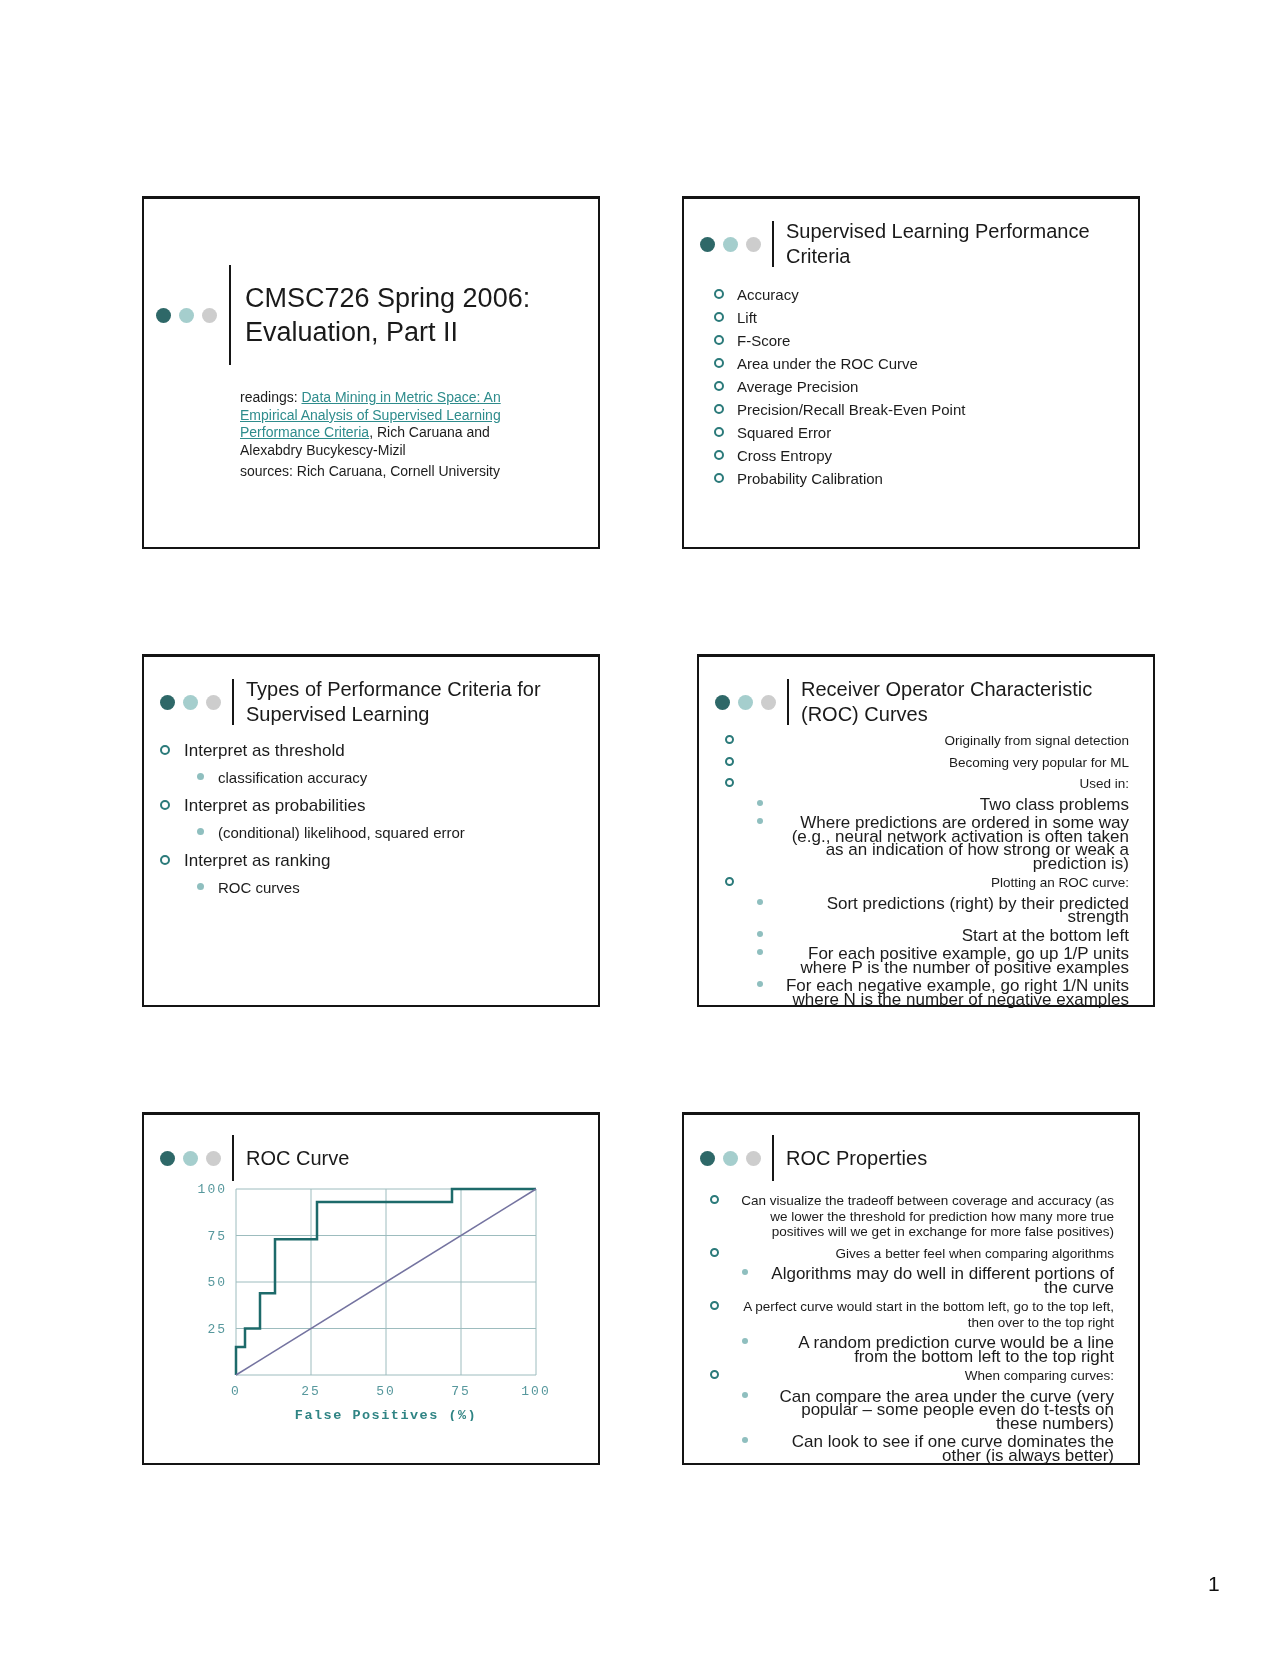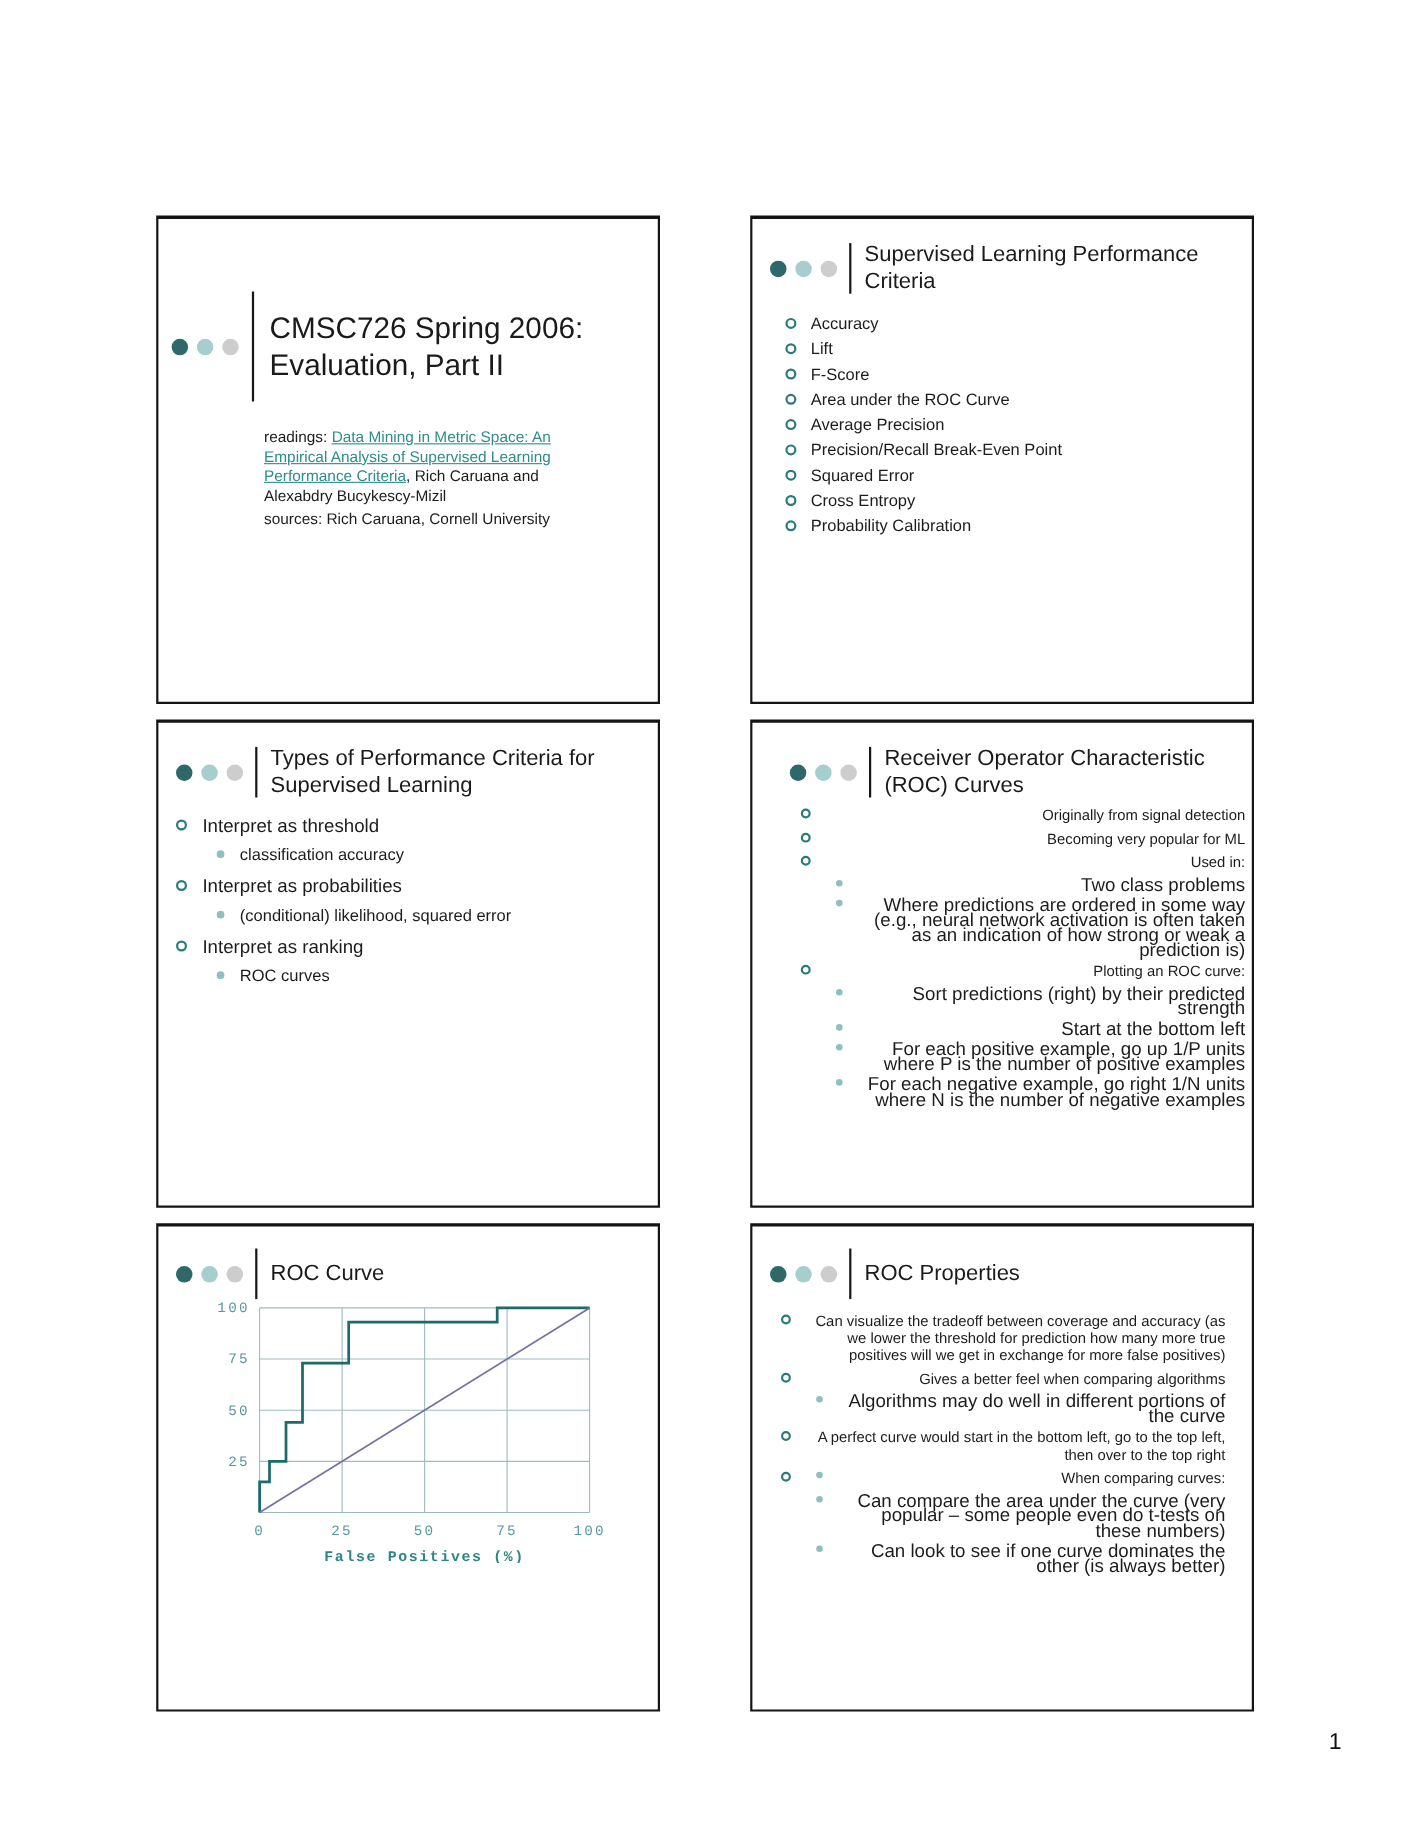--- a/index.html
+++ b/index.html
@@ -1,24 +1,24 @@
 <!DOCTYPE html>
 <html><head>
 <meta charset="utf-8">
 <style>
   html,body{margin:0;padding:0;background:#ffffff;}
   body{font-family:"Liberation Sans",sans-serif;color:#1c1c1c;}
   .page{position:relative;width:1280px;height:1656px;background:#ffffff;overflow:hidden;}
 
-  .slide{position:absolute;width:458px;height:444px;background:#ffffff;
+  .slide{position:absolute;width:458px;height:353px;background:#ffffff;
          border:2px solid #141414;border-top-width:3px;box-sizing:border-box;}
   #s1{left:142px;top:196px;}
   #s2{left:682px;top:196px;}
   #s3{left:142px;top:654px;}
-  #s4{left:682px;top:654px;padding-left:18px;}
+  #s4{left:697px;top:654px;}
   #s5{left:142px;top:1112px;}
   #s6{left:682px;top:1112px;}
 
   .hdr{display:flex;align-items:center;padding:20px 10px 0 16px;}
   .dots{display:flex;gap:8px;align-items:center;flex:none;}
   .dot{width:15px;height:15px;border-radius:50%;}
   .d1{background:#2e6868;}
   .d2{background:#a5cecd;}
   .d3{background:#cdcdcd;}
   .vbar{width:2px;background:#161616;margin:0 12px 0 11px;flex:none;height:46px;}
@@ -190,21 +190,21 @@
         <span class="dot d3"></span>
       </div>
       <div class="vbar"></div>
       <div class="title">ROC Properties</div>
     </div>
     <ul class="compact" style="margin-top:12px">
       <li class="l1"><span class="ring"></span><span>Can visualize the tradeoff between coverage and accuracy (as we lower the threshold for prediction how many more true positives will we get in exchange for more false positives)</span></li>
       <li class="l1"><span class="ring"></span><span>Gives a better feel when comparing algorithms</span></li>
       <li class="l2"><span class="fdot"></span><span>Algorithms may do well in different portions of the curve</span></li>
       <li class="l1"><span class="ring"></span><span>A perfect curve would start in the bottom left, go to the top left, then over to the top right</span></li>
-      <li class="l2"><span class="fdot"></span></li>
+      <li class="l2"><span class="fdot"></span><span>A random prediction curve would be a line from the bottom left to the top right</span></li>
       <li class="l1"><span class="ring"></span><span>When comparing curves:</span></li>
       <li class="l2"><span class="fdot"></span><span>Can compare the area under the curve (very popular – some people even do t-tests on these numbers)</span></li>
       <li class="l2"><span class="fdot"></span><span>Can look to see if one curve dominates the other (is always better)</span></li>
     </ul>
   </div>
 
   <div class="pageno">1</div>
 </div>
 
 </body></html>

